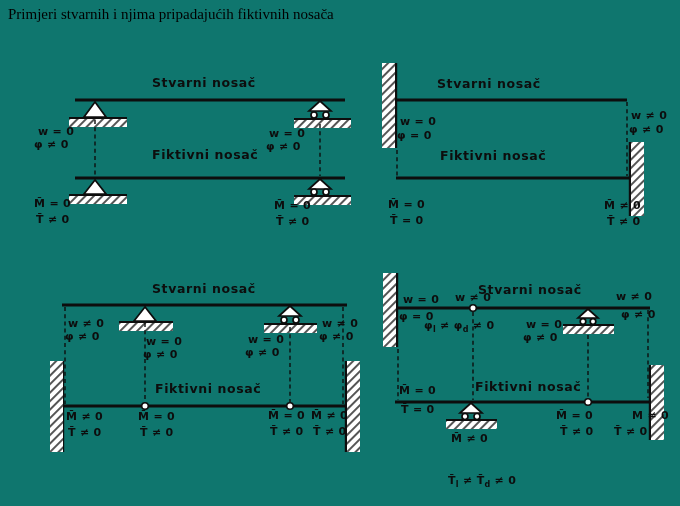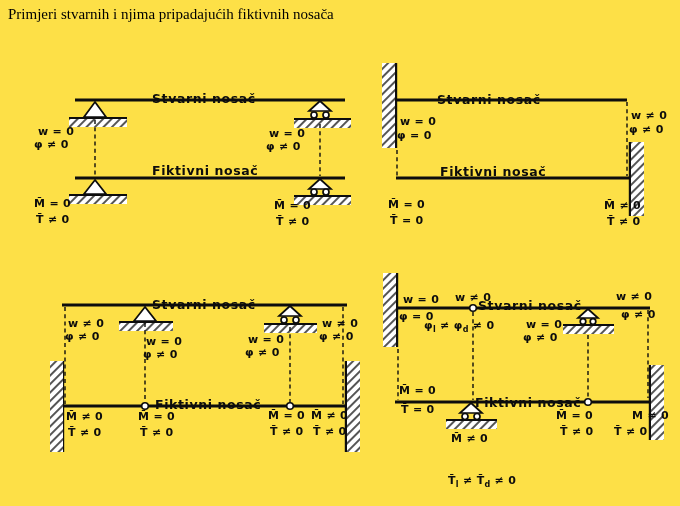--- a/index.html
+++ b/index.html
@@ -1,19 +1,19 @@
 <!DOCTYPE html>
 <html><head>
 <meta charset="utf-8">
 <style>
   html,body{margin:0;padding:0;background:#ffffff;}
-  #page{position:relative;width:680px;height:506px;background:#fde047;overflow:hidden;
+  #page{position:relative;width:680px;height:506px;background:#0f766e;overflow:hidden;
         font-family:"DejaVu Sans",sans-serif;color:#0d0d0d;}
   .title{position:absolute;font:400 15px "Liberation Serif",serif;color:#000;white-space:nowrap;}
-  .hd{position:absolute;font:bold 12.5px "DejaVu Sans",sans-serif;letter-spacing:.6px;white-space:nowrap;margin-top:16px;}
+  .hd{position:absolute;font:bold 12.5px "DejaVu Sans",sans-serif;letter-spacing:.6px;white-space:nowrap;}
   .lbl{position:absolute;font:bold 11px "DejaVu Sans",sans-serif;letter-spacing:.3px;white-space:nowrap;line-height:12px;}
   .lbl sub{font-size:8px;line-height:1;}
   svg{position:absolute;left:0;top:0;}
   .beam{stroke:#0d0d0d;stroke-width:2.8;}
   .wall{stroke:#0d0d0d;stroke-width:2.4;}
   .gnd{stroke:#0d0d0d;stroke-width:1.8;}
   .sup{fill:#fff;stroke:#0d0d0d;stroke-width:1.7;}
   .dash{stroke:#0d0d0d;stroke-width:1.4;stroke-dasharray:4 3.2;}
   .hinge{fill:#fff;stroke:#0d0d0d;stroke-width:1.6;}
 </style>

